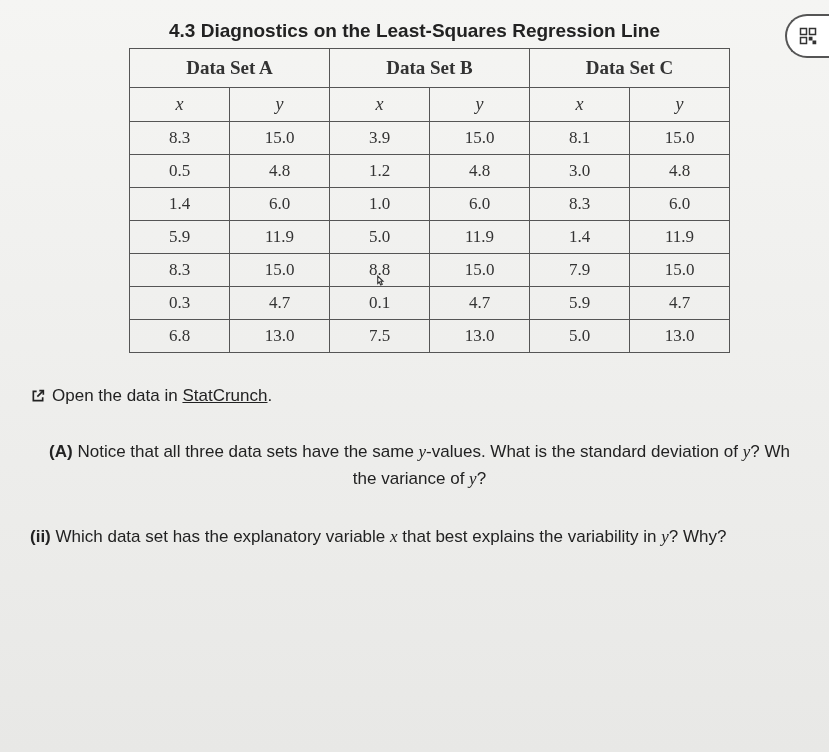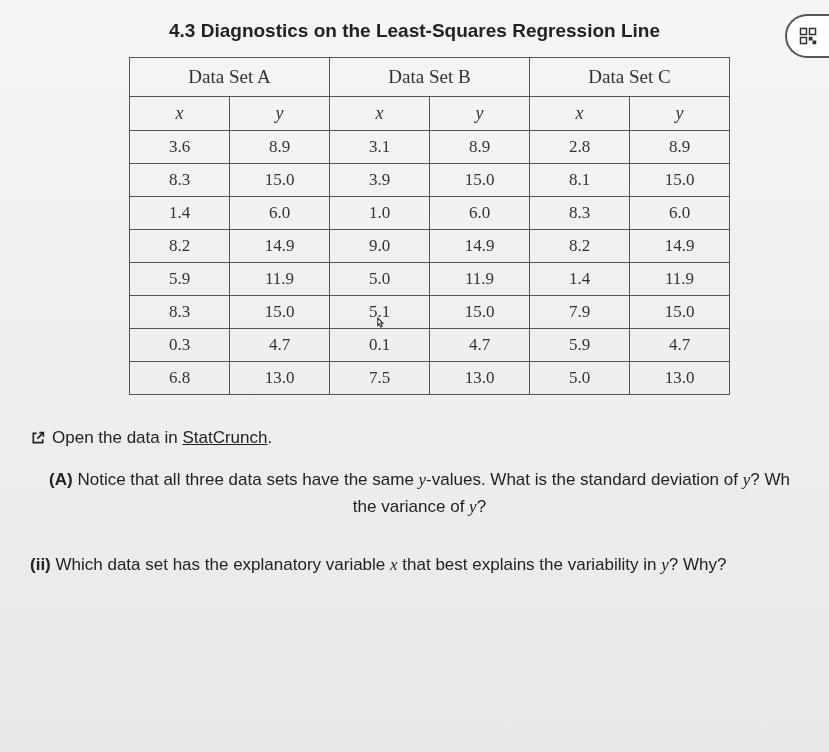--- a/index.html
+++ b/index.html
@@ -17,21 +17,21 @@
     }
     .container {
       padding: 20px 0 0 0;
       position: relative;
     }
     .title-row {
       display: flex;
       align-items: center;
       justify-content: center;
       position: relative;
-      margin-bottom: 15px;
+      margin-bottom: 6px;
     }
     .title {
       font-family: Arial, Helvetica, sans-serif;
       font-weight: bold;
       font-size: 19px;
       color: #222;
       text-align: center;
     }
     .qr-button {
       position: absolute;
@@ -62,21 +62,21 @@
     }
     th, td {
       border: 1px solid #555;
       padding: 6px 0;
       text-align: center;
       font-size: 17px;
       height: 33px;
     }
     th.set-header {
       font-family: 'Times New Roman', serif;
-      font-weight: normal;
+      font-weight: bold;
       font-size: 19px;
       padding: 8px 0;
     }
     th.col-header {
       font-style: italic;
       font-family: 'Times New Roman', serif;
       font-weight: normal;
       font-size: 18px;
     }
     td {
@@ -96,21 +96,21 @@
       height: 18px;
     }
     .body-text {
       font-family: Arial, Helvetica, sans-serif;
       padding: 0 20px 0 30px;
       font-size: 17px;
       line-height: 1.55;
       color: #222;
     }
     .open-link-row {
-      margin-bottom: 16px;
+      margin-bottom: 30px;
       display: flex;
       align-items: center;
       gap: 6px;
     }
     .open-link-icon {
       width: 16px;
       height: 16px;
       flex-shrink: 0;
     }
     .statcrunch {
@@ -159,64 +159,56 @@
       </tr>
       <tr>
         <th class="col-header">x</th>
         <th class="col-header">y</th>
         <th class="col-header">x</th>
         <th class="col-header">y</th>
         <th class="col-header">x</th>
         <th class="col-header">y</th>
       </tr>
       <tr>
-        <td>3.6</td>
-            <td>8.9</td>
-        <td>3.1</td>
-            <td>8.9</td>
-        <td>2.8</td>
-            <td>8.9</td>
-      </tr>
-      <tr>
         <td>8.3</td>
             <td>15.0</td>
         <td>3.9</td>
             <td>15.0</td>
         <td>8.1</td>
             <td>15.0</td>
+      </tr>
+      <tr>
+        <td>0.5</td>
+            <td>4.8</td>
+        <td>1.2</td>
+            <td>4.8</td>
+        <td>3.0</td>
+            <td>4.8</td>
       </tr>
       <tr>
         <td>1.4</td>
             <td>6.0</td>
         <td>1.0</td>
             <td>6.0</td>
         <td>8.3</td>
             <td>6.0</td>
       </tr>
       <tr>
-        <td>8.2</td>
-            <td>14.9</td>
-        <td>9.0</td>
-            <td>14.9</td>
-        <td>8.2</td>
-            <td>14.9</td>
-      </tr>
-      <tr>
         <td>5.9</td>
             <td>11.9</td>
         <td>5.0</td>
             <td>11.9</td>
         <td>1.4</td>
             <td>11.9</td>
       </tr>
       <tr>
         <td>8.3</td>
             <td>15.0</td>
         <td class="cursor-cell">
-          <span>5.1</span>
+          <span>8.8</span>
           <svg class="cursor-svg" viewBox="0 0 24 24" fill="#fff" stroke="#333" stroke-width="1.5">
             <path d="M9 4v10l2-2 2 4 2-1-2-4h3L9 4z"></path>
           </svg>
         </td>
         <td>15.0</td>
         <td>7.9</td>
             <td>15.0</td>
       </tr>
       <tr>
         <td>0.3</td>

